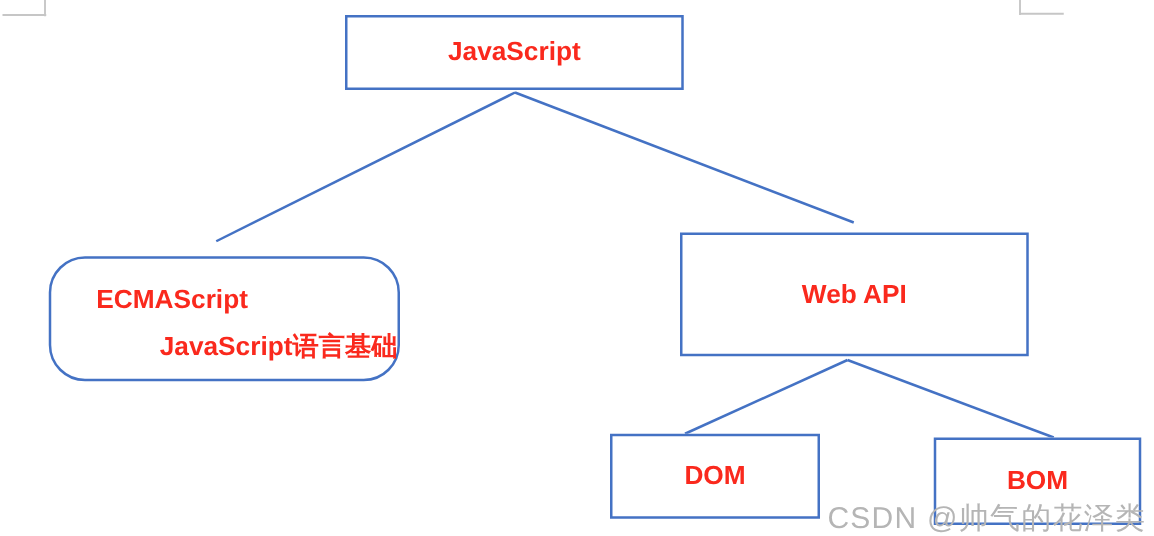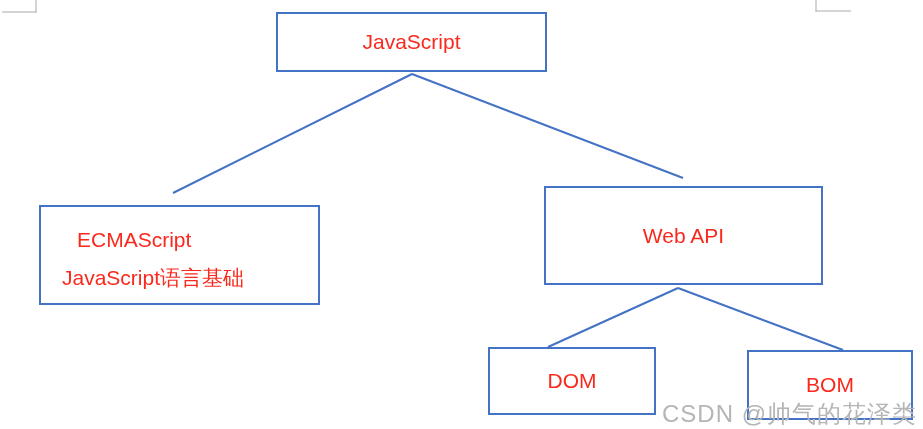--- a/index.html
+++ b/index.html
@@ -19,25 +19,25 @@
     position:absolute;
     box-sizing:border-box;
     border:2px solid #4472c4;
     background:#ffffff;
     color:#fa291d;
     font-size:21px;
   }
   .node.centered{
     display:flex;align-items:center;justify-content:center;
   }
-  .node-label{white-space:nowrap;}
+  .node-label{white-space:nowrap;font-weight:bold;}
   #node-javascript{left:276px;top:12px;width:271px;height:60px;}
-  #node-ecmascript{left:39px;top:205px;width:281px;height:100px;padding-top:19px;}
+  #node-ecmascript{left:39px;top:205px;width:281px;height:100px;padding-top:19px;border-radius:29px;}
   #node-ecmascript .line1{margin-left:36px;line-height:28px;}
-  #node-ecmascript .line2{margin-left:21px;margin-top:10px;line-height:28px;}
+  #node-ecmascript .line2{margin-left:21px;margin-top:10px;line-height:28px;text-align:right;}
   #node-webapi{left:544px;top:186px;width:279px;height:99px;}
   #node-dom{left:488px;top:347px;width:168px;height:68px;}
   #node-bom{left:747px;top:350px;width:166px;height:70px;text-align:center;}
   .watermark{
     position:absolute;
     right:6px;top:398px;
     font-size:24px;
     color:#b5b5b5;
     letter-spacing:1px;
     white-space:nowrap;

